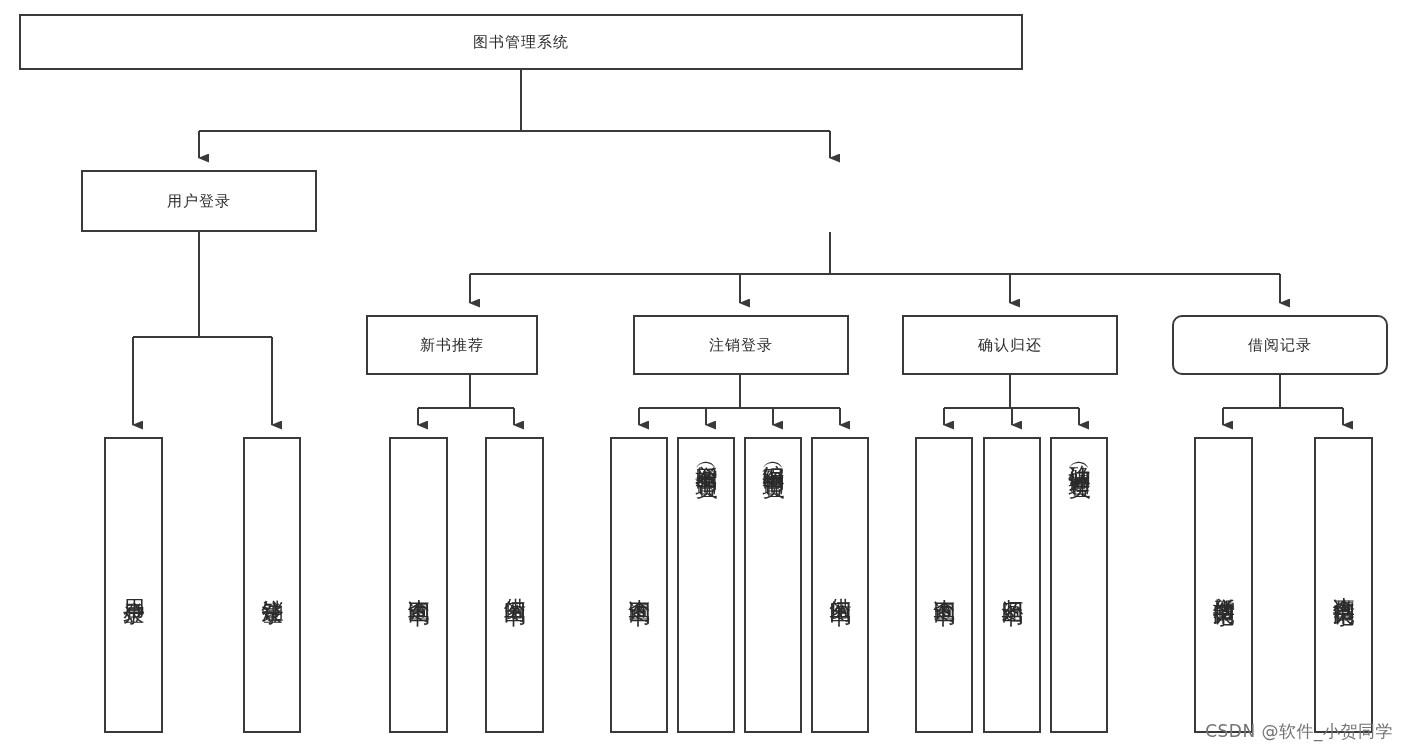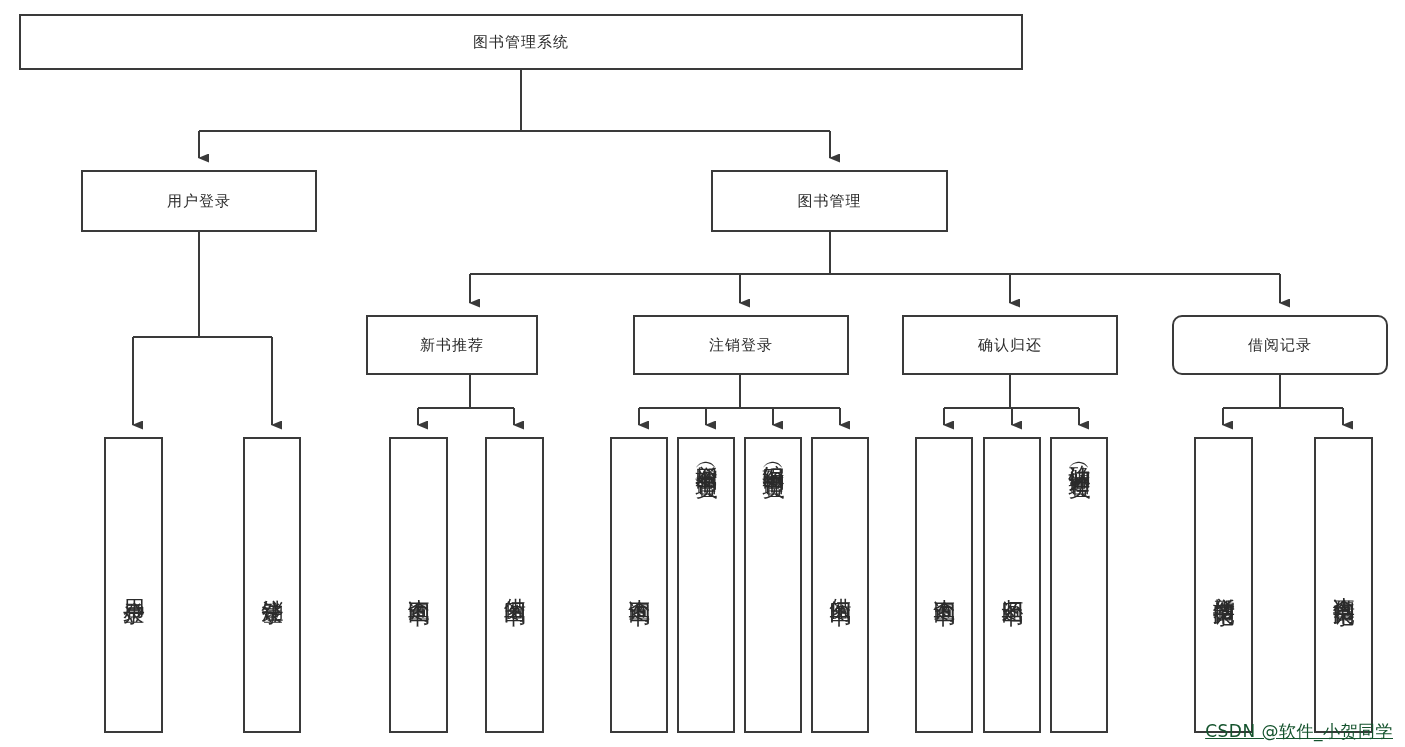--- a/index.html
+++ b/index.html
@@ -38,25 +38,24 @@
     line-height:1.22;
     letter-spacing:2px;
     white-space:nowrap;
   }
   .node.v.mid{align-items:center;padding-top:0;}
 
   #watermark{
     position:absolute;
     right:12px;bottom:4px;
     font-size:17px;
-    color:#14532d;
+    color:#737373;
     letter-spacing:0.5px;
     white-space:nowrap;
     pointer-events:none;
-    text-decoration:underline;
   }
 </style>
 </head>
 <body>
 
 <div id="stage">
 
   <svg id="wires" viewBox="0 0 1405 747">
     <defs>
       <marker id="arr" markerWidth="10" markerHeight="11" refX="4.5" refY="10" orient="auto" markerUnits="userSpaceOnUse">
@@ -107,23 +106,20 @@
     </g>
   </svg>
 
   <div class="node h" style="left:19px;top:14px;width:1004px;height:56px;">
     <span>图书管理系统</span>
   </div>
 
   <div class="node h" style="left:81px;top:170px;width:236px;height:62px;">
     <span>用户登录</span>
   </div>
-  <div class="node h" style="left:711px;top:170px;width:237px;height:62px;">
-    <span>图书管理</span>
-  </div>
 
   <div class="node h" style="left:366px;top:315px;width:172px;height:60px;align-items:center;">
     <span>新书推荐</span>
   </div>
   <div class="node h" style="left:633px;top:315px;width:216px;height:60px;">
     <span>注销登录</span>
   </div>
   <div class="node h" style="left:902px;top:315px;width:216px;height:60px;">
     <span>确认归还</span>
   </div>

